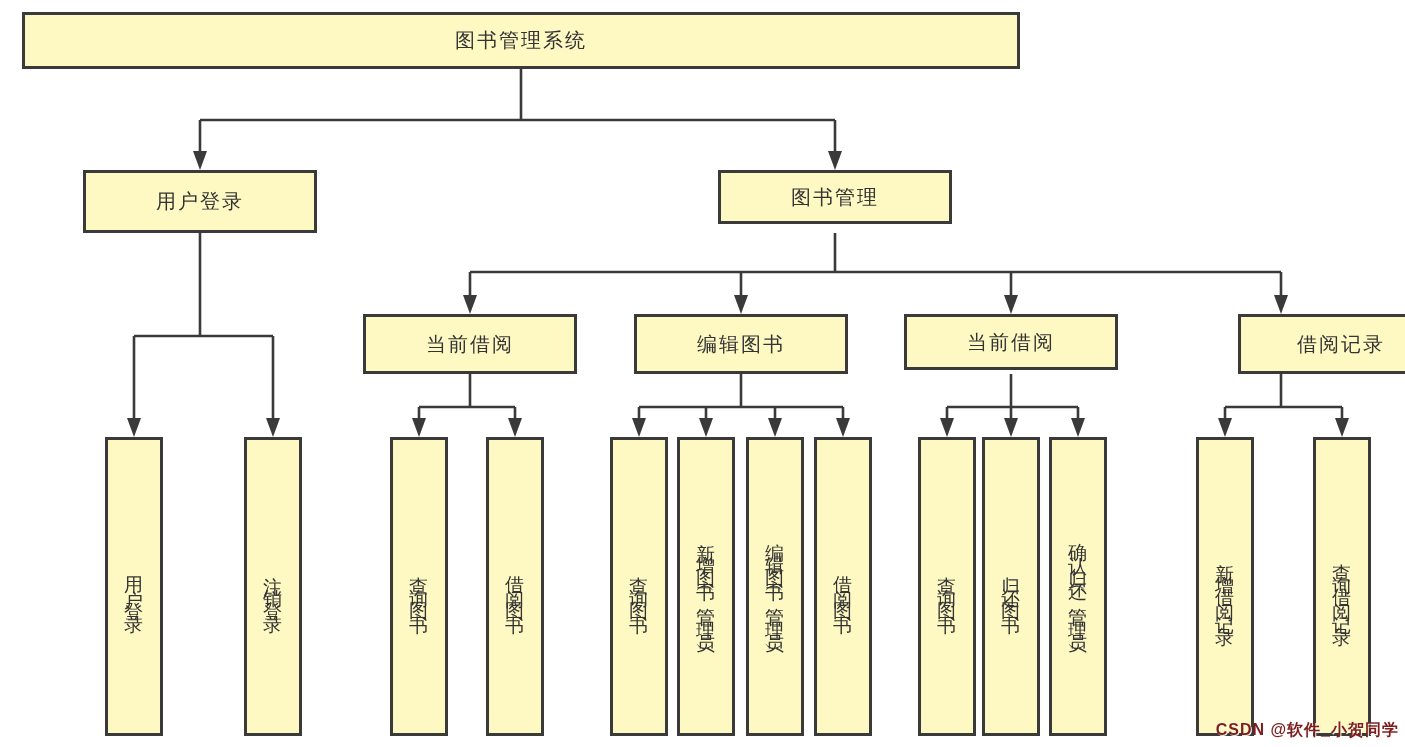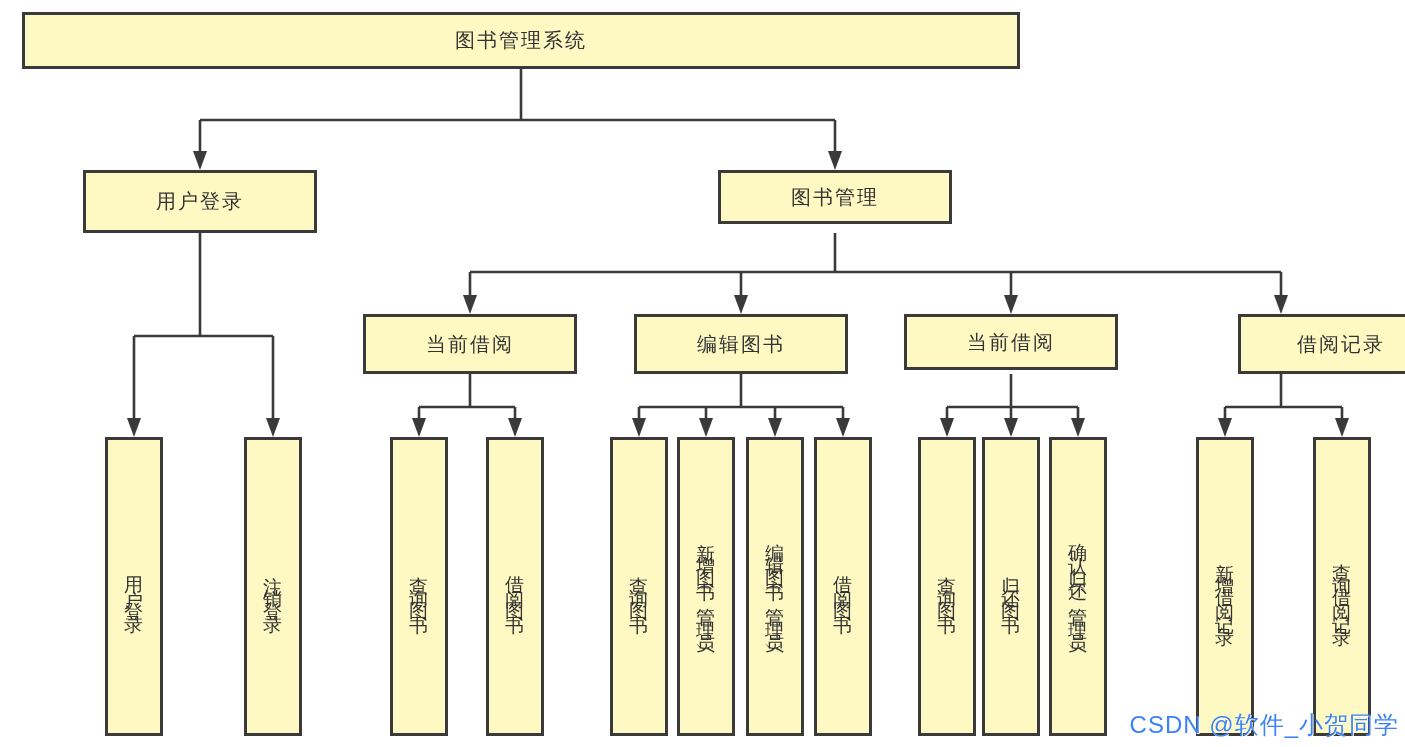--- a/index.html
+++ b/index.html
@@ -29,25 +29,26 @@
     text-orientation:mixed;
     font-size:19px;
     letter-spacing:13px;
     line-height:1;
     padding:6px 0;
   }
   .watermark{
     position:absolute;
     right:6px;
     bottom:6px;
-    font-size:24px;
-    color:#3b82f6;
+    font-size:16px;
+    color:#7f1d1d;
     letter-spacing:1px;
     text-shadow:1px 1px 0 rgba(255,255,255,0.9);
     white-space:nowrap;
+    font-weight:bold;
   }
 </style>
 </head>
 <body>
 
 <div id="canvas">
 
   <svg id="connectors" viewBox="0 0 1405 747" xmlns="http://www.w3.org/2000/svg">
     <g stroke="#3a3a3a" stroke-width="2.6" fill="none">
 

